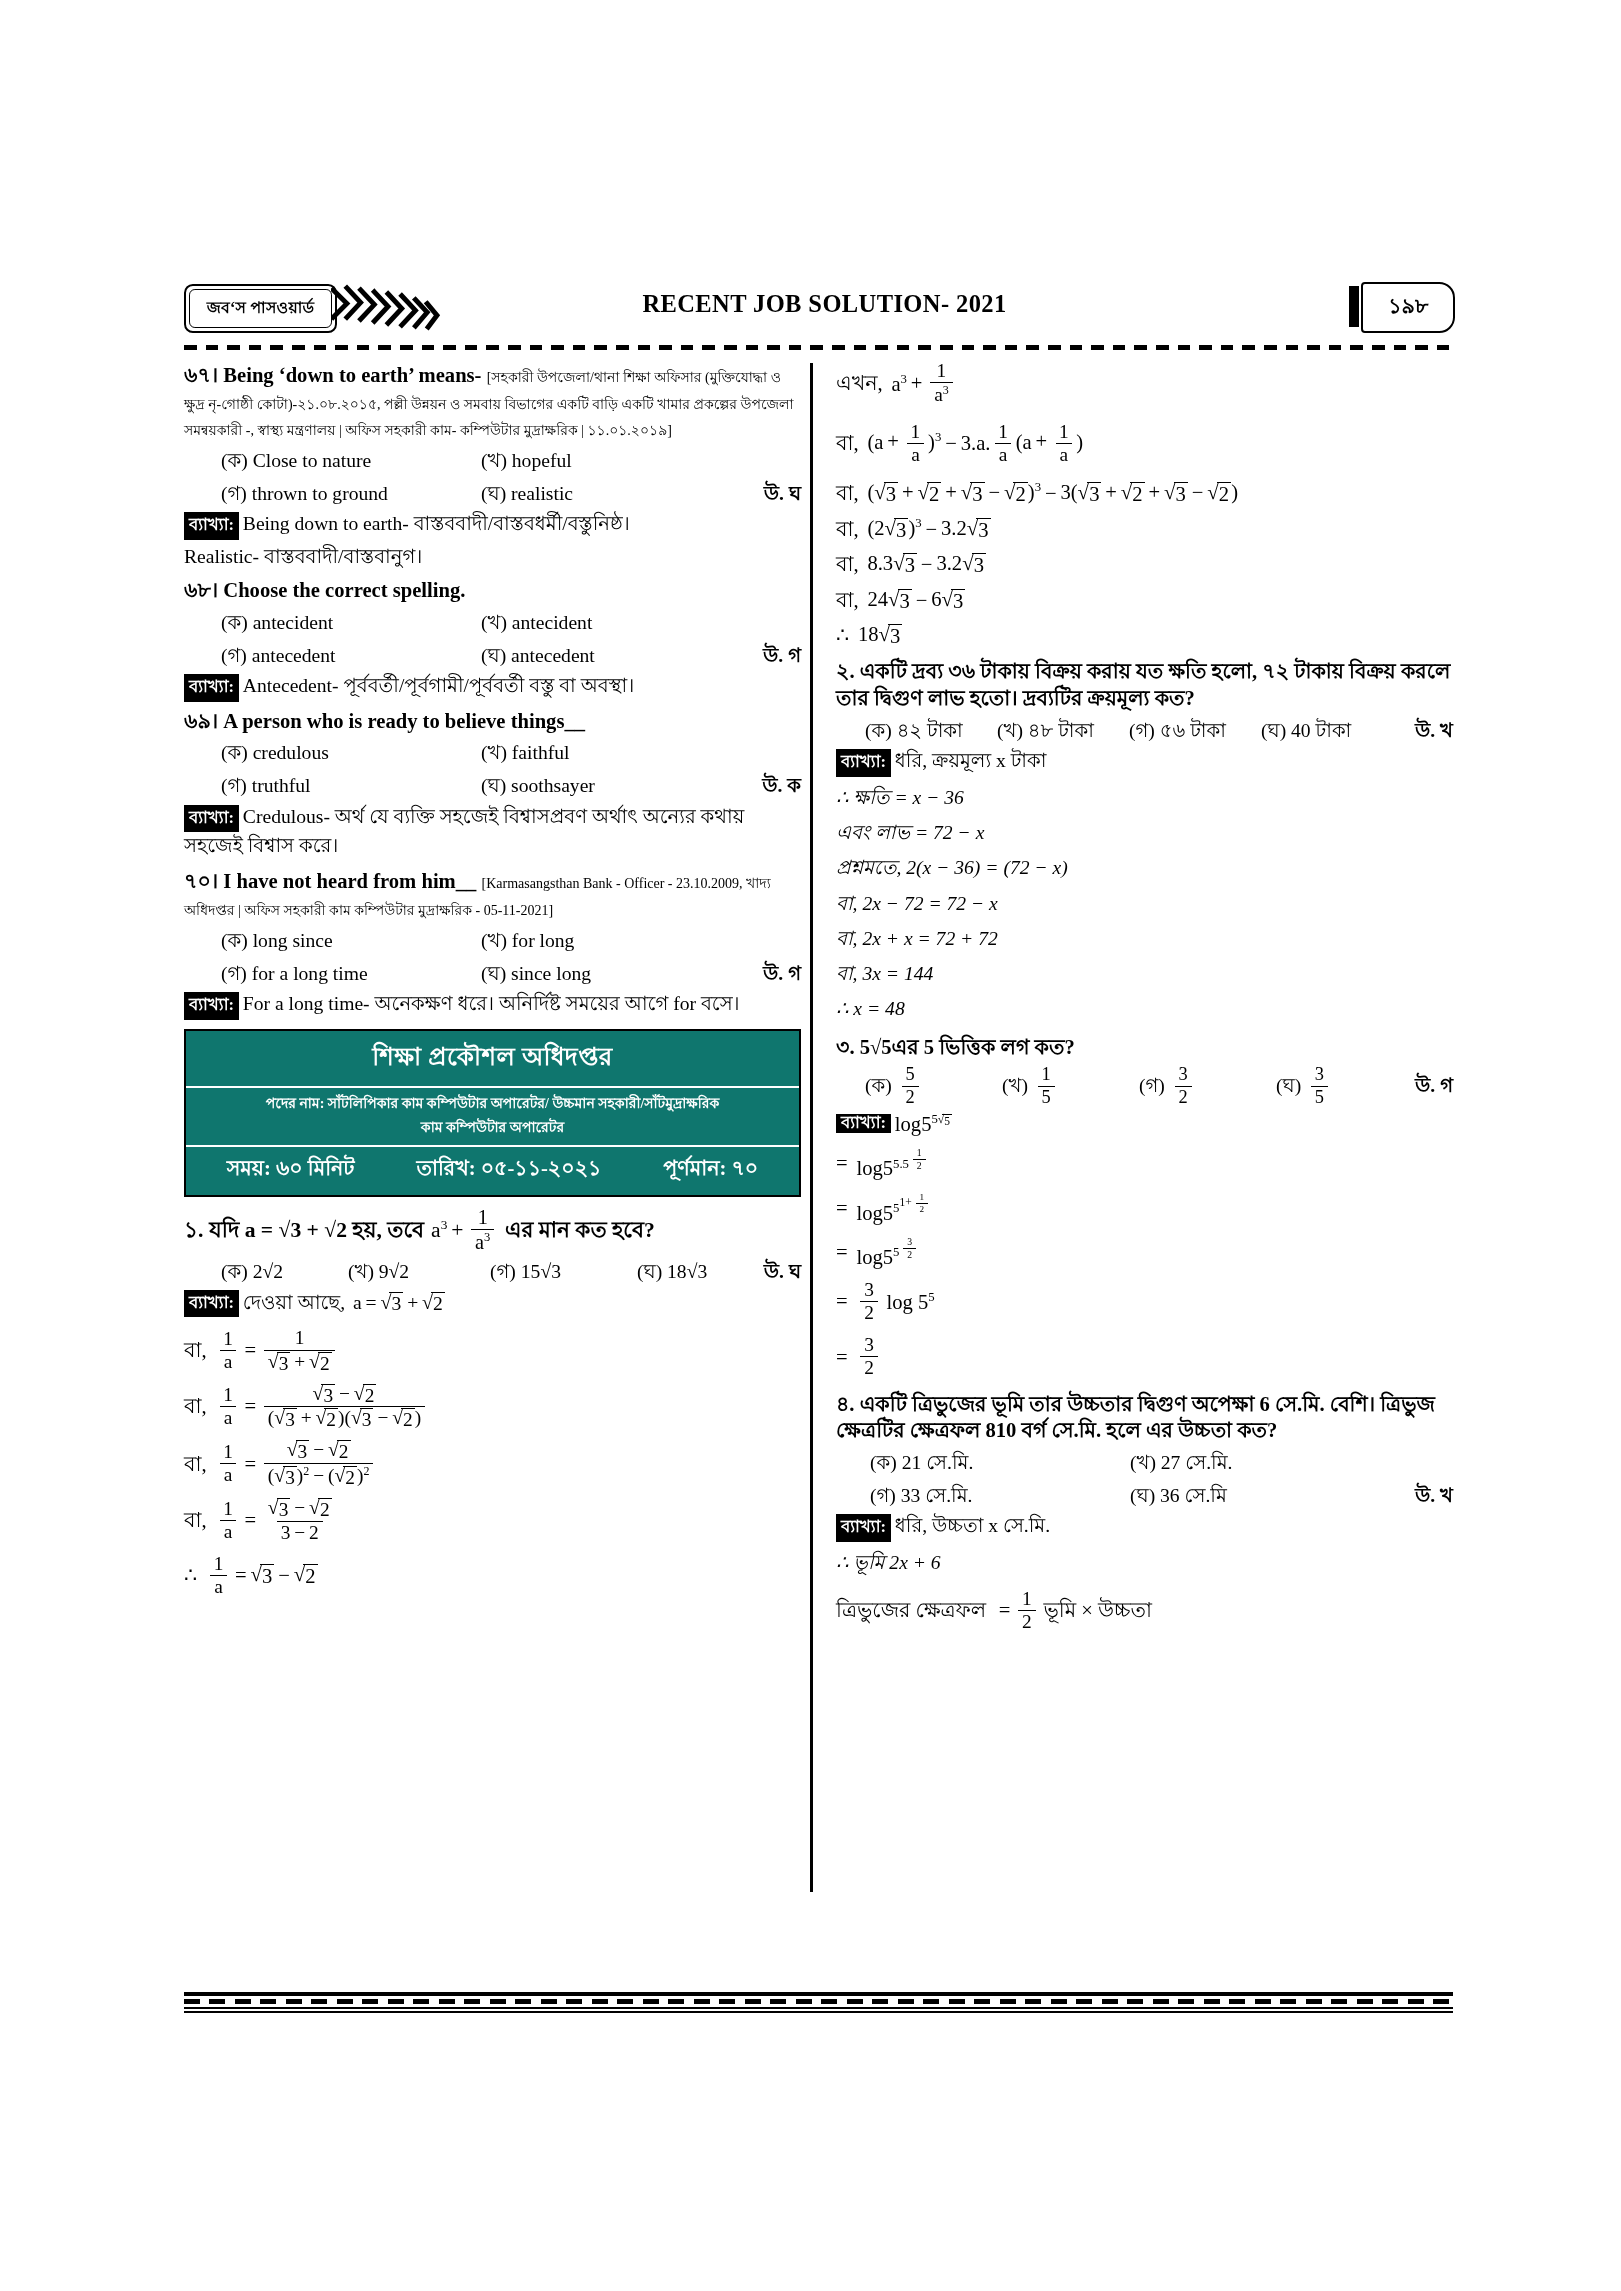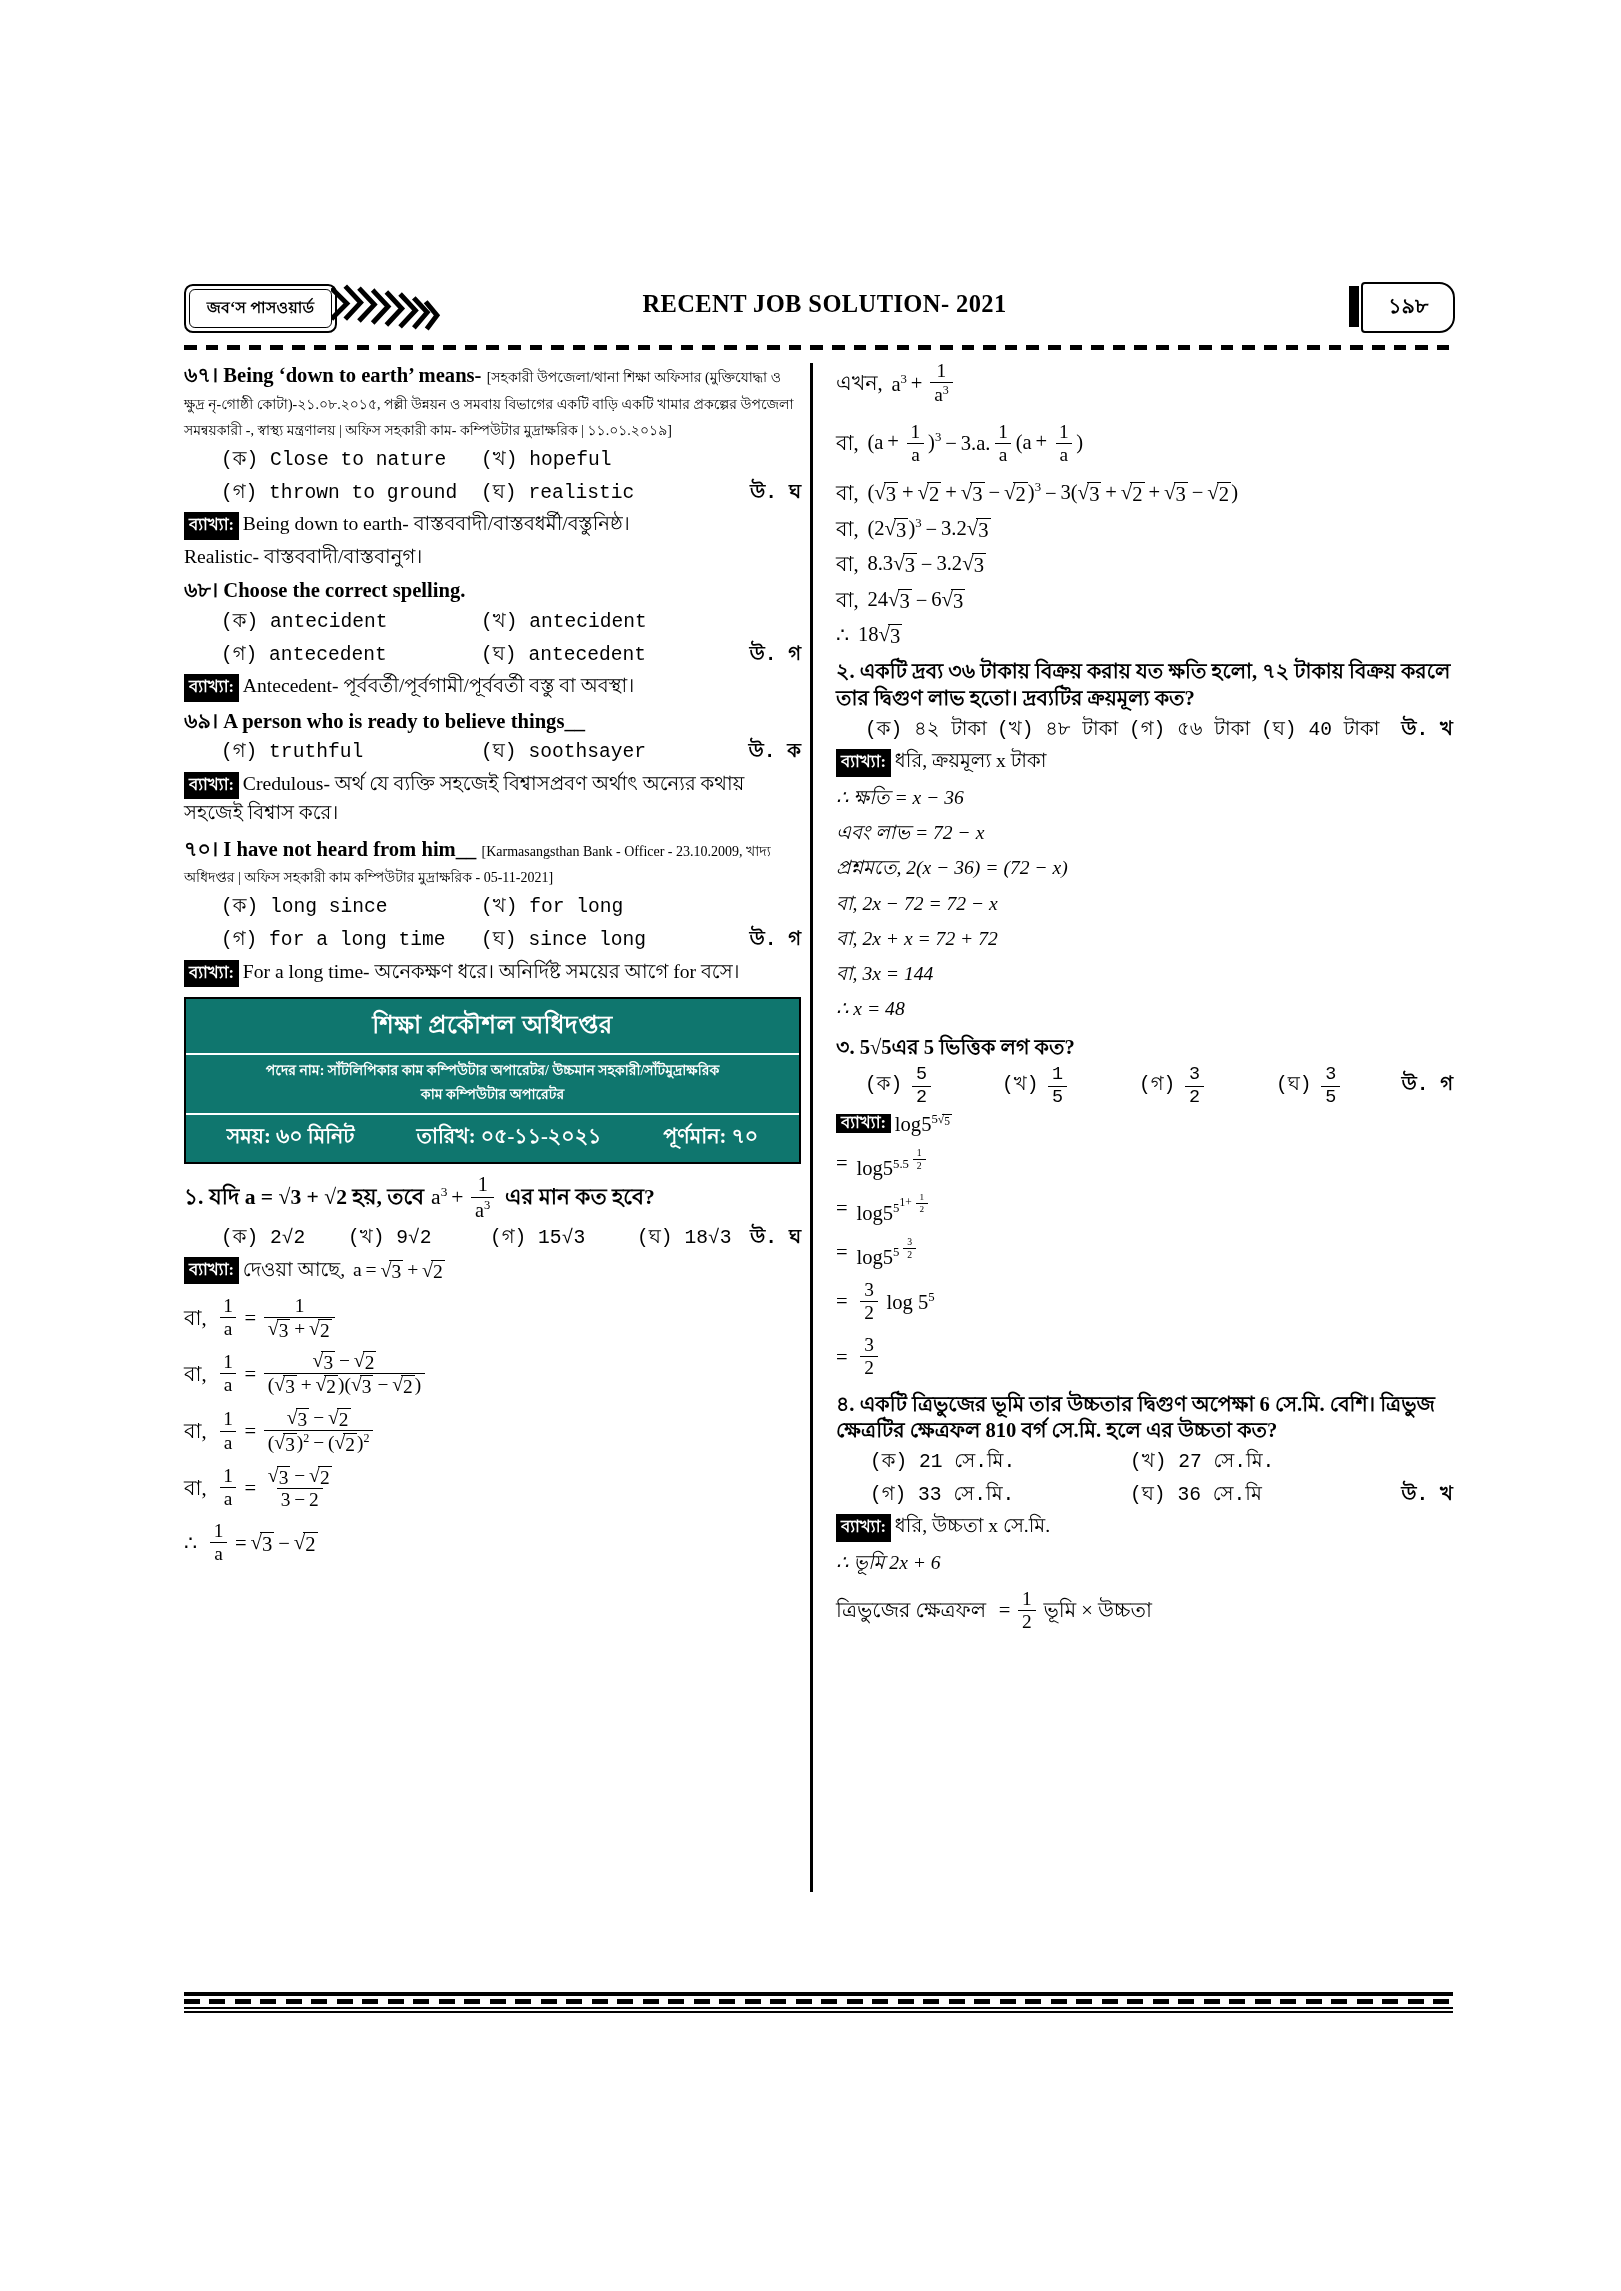--- a/index.html
+++ b/index.html
@@ -44,21 +44,21 @@
   .cols{position:absolute;left:184px;top:359px;width:1269px;height:1534px;}
   .col{position:absolute;top:0;width:617px;height:1534px;}
   .col-left{left:0;}
   .col-right{left:652px;}
   .divider{position:absolute;left:626px;top:3.9px;width:2.9px;height:1529px;background:#000;}
 
   
   .q{font-size:20.6px;font-weight:bold;line-height:1.30;margin:2.9px 0 0 0;}
   .q .num{font-weight:bold;}
   .cite{font-size:14px;font-weight:normal;line-height:1.52;}
-  .opts{display:flex;margin:4.9px 0 0 0;font-size:19.6px;line-height:1.42;font-family:Liberation Mono, monospace;}
+  .opts{display:flex;margin:4.9px 0 0 0;font-size:19.6px;line-height:1.42;}
   .opts .o{display:flex;}
   .opts .lbl{margin-right:5.9px;}
   .ans{font-weight:bold;font-size:19.6px;margin-left:auto;white-space:nowrap;}
   .exp{font-size:19.6px;line-height:1.46;margin-top:2.9px;}
   .exp-tag{
     display:inline-block;background:#000;color:#fff;
     font-size:16.7px;font-weight:bold;padding:1px 4.9px 2px 4.9px;
     vertical-align:baseline;margin-right:3.9px;
   }
   .line{font-size:19.6px;line-height:1.5;margin-top:5.9px;font-style:italic;}
@@ -186,20 +186,28 @@
         </div>
         <div class="exp">
           <span class="exp-tag">ব্যাখ্যা:</span><span>Antecedent- পূর্ববর্তী/পূর্বগামী/পূর্ববর্তী বস্তু বা অবস্থা।</span>
         </div>
       </div>
 
       <div style="margin-top:5.9px">
         <div class="q">
           <span class="num">৬৯।</span>
           <span>A person who is ready to believe things__</span>
+        </div>
+        <div class="opts">
+          <div class="o" style="width:260px;margin-left:37px">
+              <span>(ক) credulous</span>
+            </div>
+          <div class="o">
+              <span>(খ) faithful</span>
+            </div>
         </div>
         <div class="opts">
           <div class="o" style="width:260px;margin-left:37px">
               <span>(গ) truthful</span>
             </div>
           <div class="o">
               <span>(ঘ) soothsayer</span>
             </div>
           <span class="ans">উ. ক</span>
         </div>

